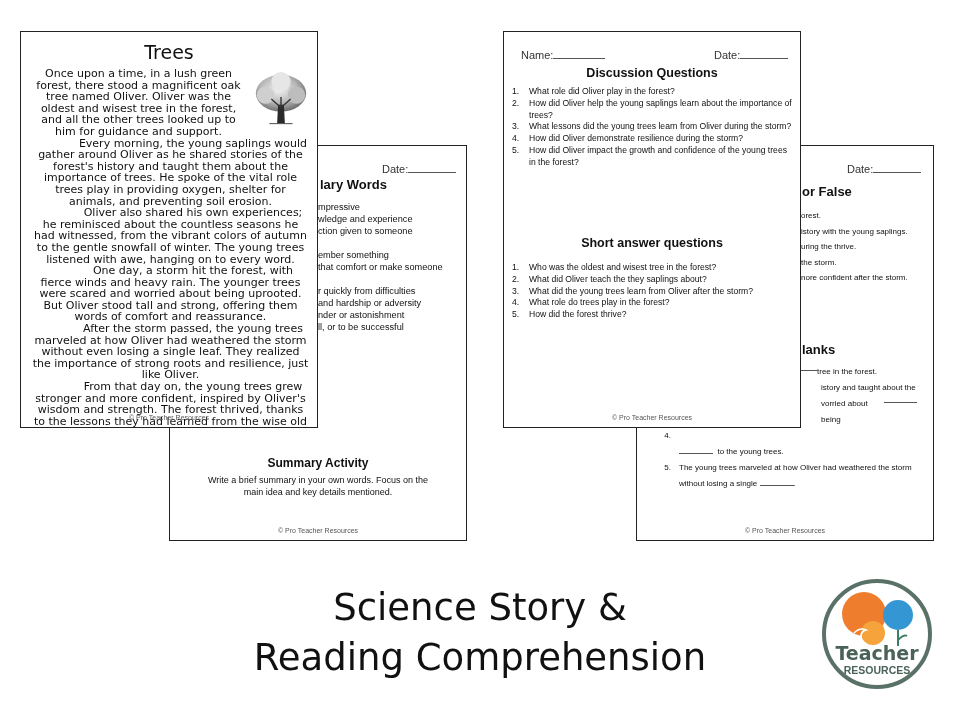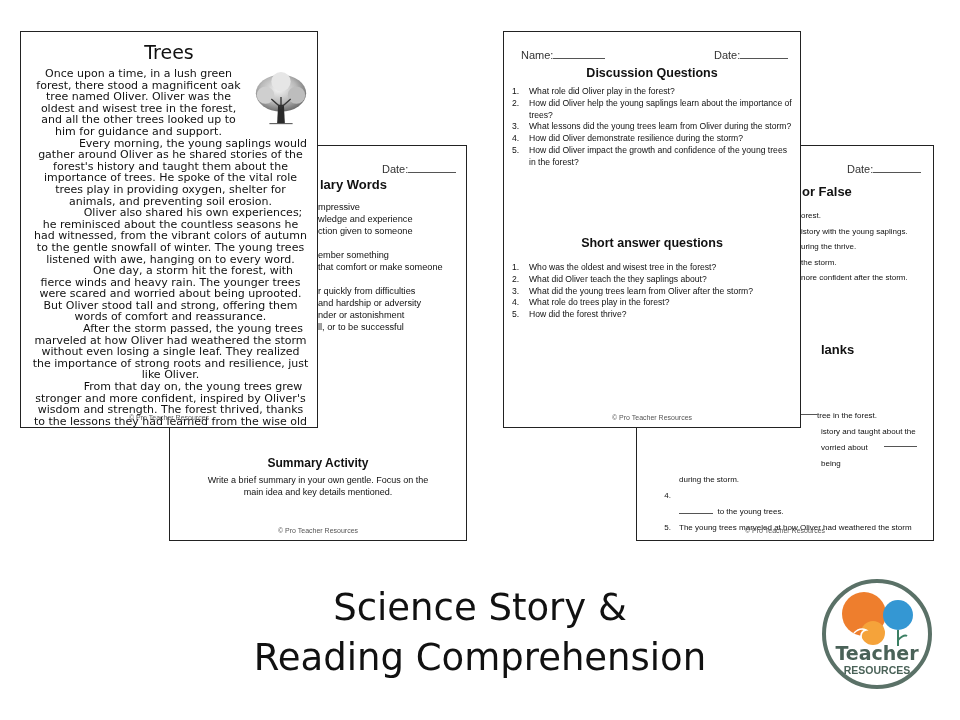--- a/index.html
+++ b/index.html
@@ -26,21 +26,21 @@
     #vocab .title { position: absolute; left: 0; right: 0; top: 31px; text-align: center; font-weight: bold; font-size: 13px; }
     #vocab ul { position: absolute; left: 12px; top: 55px; list-style: none; font-size: 9.2px; line-height: 12px; }
     #vocab .summary-title { position: absolute; left: 0; right: 0; top: 310px; text-align: center; font-weight: bold; font-size: 12px; }
     #vocab .summary-text { position: absolute; left: 30px; right: 30px; top: 328px; text-align: center; font-size: 9px; line-height: 12px; }
 
     
     #tf { left: 636px; top: 145px; width: 298px; height: 396px; }
     #tf .title { position: absolute; left: 0; right: 0; top: 38px; text-align: center; font-weight: bold; font-size: 13px; }
     #tf .tf-list { position: absolute; left: 20px; right: 20px; top: 62px; list-style: none; font-size: 8px; line-height: 15.5px; }
     #tf .fib-title { position: absolute; left: 0; right: 0; top: 196px; text-align: center; font-weight: bold; font-size: 13px; }
-    #tf .fib-list { position: absolute; left: 20px; right: 16px; top: 218px; list-style: none; font-size: 8px; line-height: 16px; margin-top: 44px; }
+    #tf .fib-list { position: absolute; left: 20px; right: 16px; top: 218px; list-style: none; font-size: 8px; line-height: 16px; }
     #tf .fib-list li { display: flex; }
     #tf .fib-list .num { width: 22px; flex: none; text-align: right; padding-right: 8px; }
 
     
     #story { left: 20px; top: 31px; width: 298px; height: 397px; }
     #story .title { position: absolute; left: 0; right: 0; top: 9px; text-align: center; font-size: 19px; font-family: "DejaVu Sans", sans-serif; }
     #story .body {
       position: absolute; left: 10px; right: 7px; top: 36px;
       font-family: "DejaVu Sans", sans-serif; font-size: 11px; line-height: 11.6px; color: #111; text-align: center;
     }
@@ -84,53 +84,49 @@
     <li style="height:12px;"></li>
     <li>ember something</li>
     <li>that comfort or make someone</li>
     <li style="height:12px;"></li>
     <li>r quickly from difficulties</li>
     <li>and hardship or adversity</li>
     <li>nder or astonishment</li>
     <li>ll, or to be successful</li>
   </ul>
   <div class="summary-title">Summary Activity</div>
-  <div class="summary-text">Write a brief summary in your own gentle. Focus on the main idea and key details mentioned.</div>
+  <div class="summary-text">Write a brief summary in your own words. Focus on the main idea and key details mentioned.</div>
   <div class="footer" style="top:381px;">© Pro Teacher Resources</div>
 </div>
 
 <div id="tf" class="card">
   <div class="date-line" style="left:210px; top:17px;">
     <span>Date:</span><span class="blank" style="width:48px;"></span>
   </div>
   <div class="title" style="left:165px; text-align:left;">or False</div>
   <ul class="tf-list" style="left:164px;">
     <li>orest.</li>
     <li>istory with the young saplings.</li>
     <li>uring the thrive.</li>
     <li>the storm.</li>
     <li>nore confident after the storm.</li>
   </ul>
-  <div class="fib-title" style="left:165px; text-align:left;padding-left:19px;">lanks</div>
+  <div class="fib-title" style="left:165px; text-align:left;">lanks</div>
   <ul class="fib-list">
     <li style="padding-left:144px;">
       <span class="blank" style="width:16px;"></span>
         <span> tree in the forest.</span>
     </li>
     <li style="padding-left:164px;">
       <span>istory and taught about the</span>
     </li>
     <li style="padding-left:164px; height:16px;"></li>
     <li style="padding-left:164px; margin-top:-16px;">
       <span>vorried about being </span>
         <span class="blank" style="width:36px;"></span>
-    </li>
-    <li>
-      <span class="num"></span>
-        <span>during the storm.</span>
     </li>
     <li>
       <span class="num">4.</span>
     </li>
     <li>
       <span class="num"></span>
       <span><span class="blank" style="width:34px;"></span><span style="white-space:pre;">  to the young trees.</span></span>
     </li>
     <li>
       <span class="num">5.</span>

